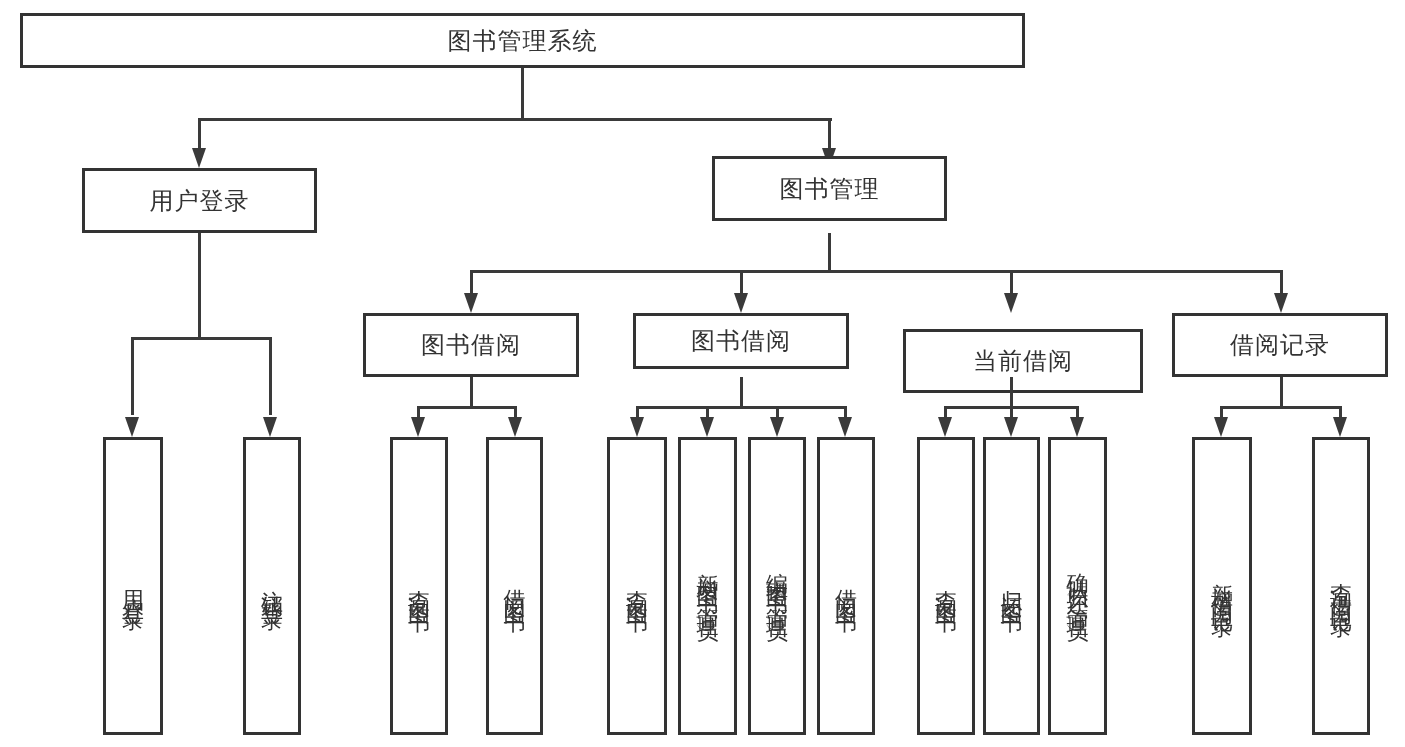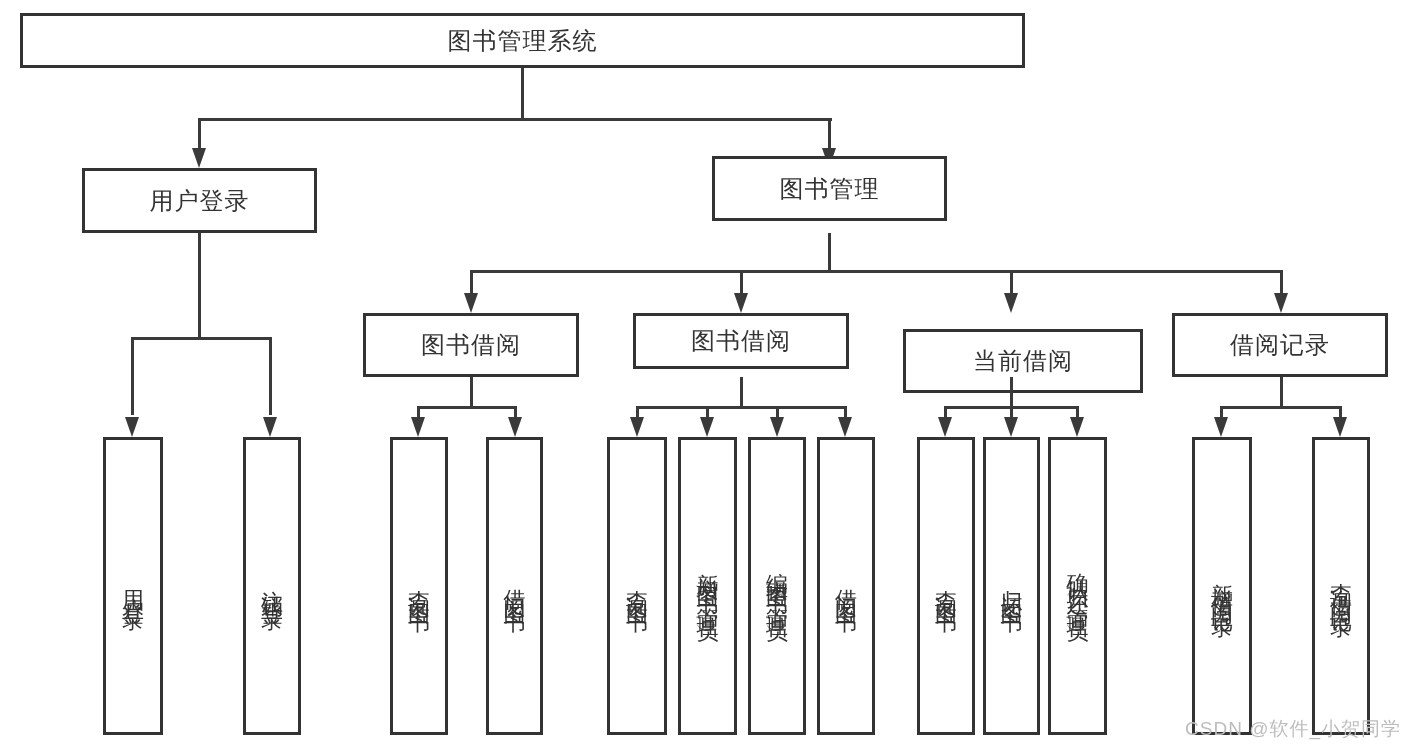--- a/index.html
+++ b/index.html
@@ -174,14 +174,13 @@
     <span>确认归还（管理员）</span>
   </div>
 
   <div class="node leaf" style="left:1192px;top:437px;width:60px;height:298px;">
     <span>新增借阅记录</span>
   </div>
   <div class="node leaf" style="left:1312px;top:437px;width:58px;height:298px;">
     <span>查询借阅记录</span>
   </div>
 
-  <div class="watermark">CSDN @软件_小贺同学</div>
 </div>
 
 </body></html>

